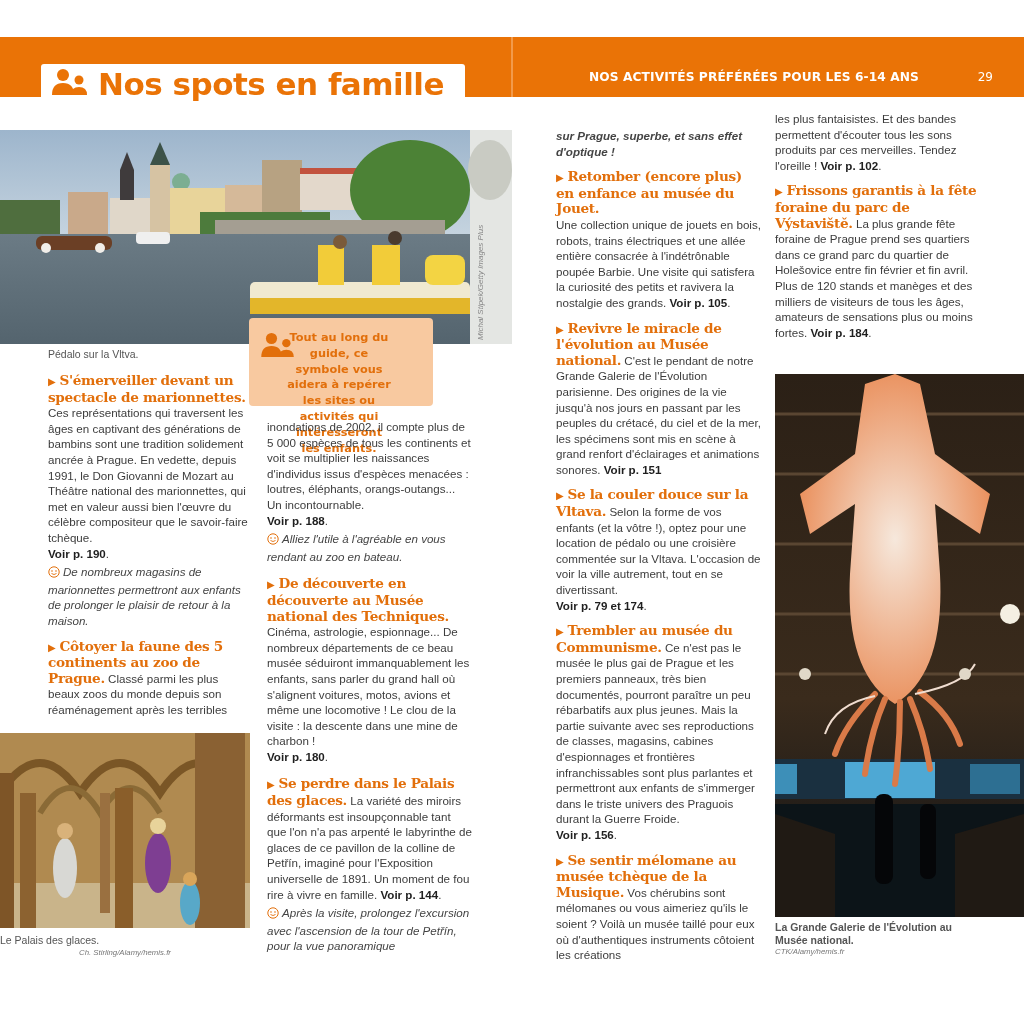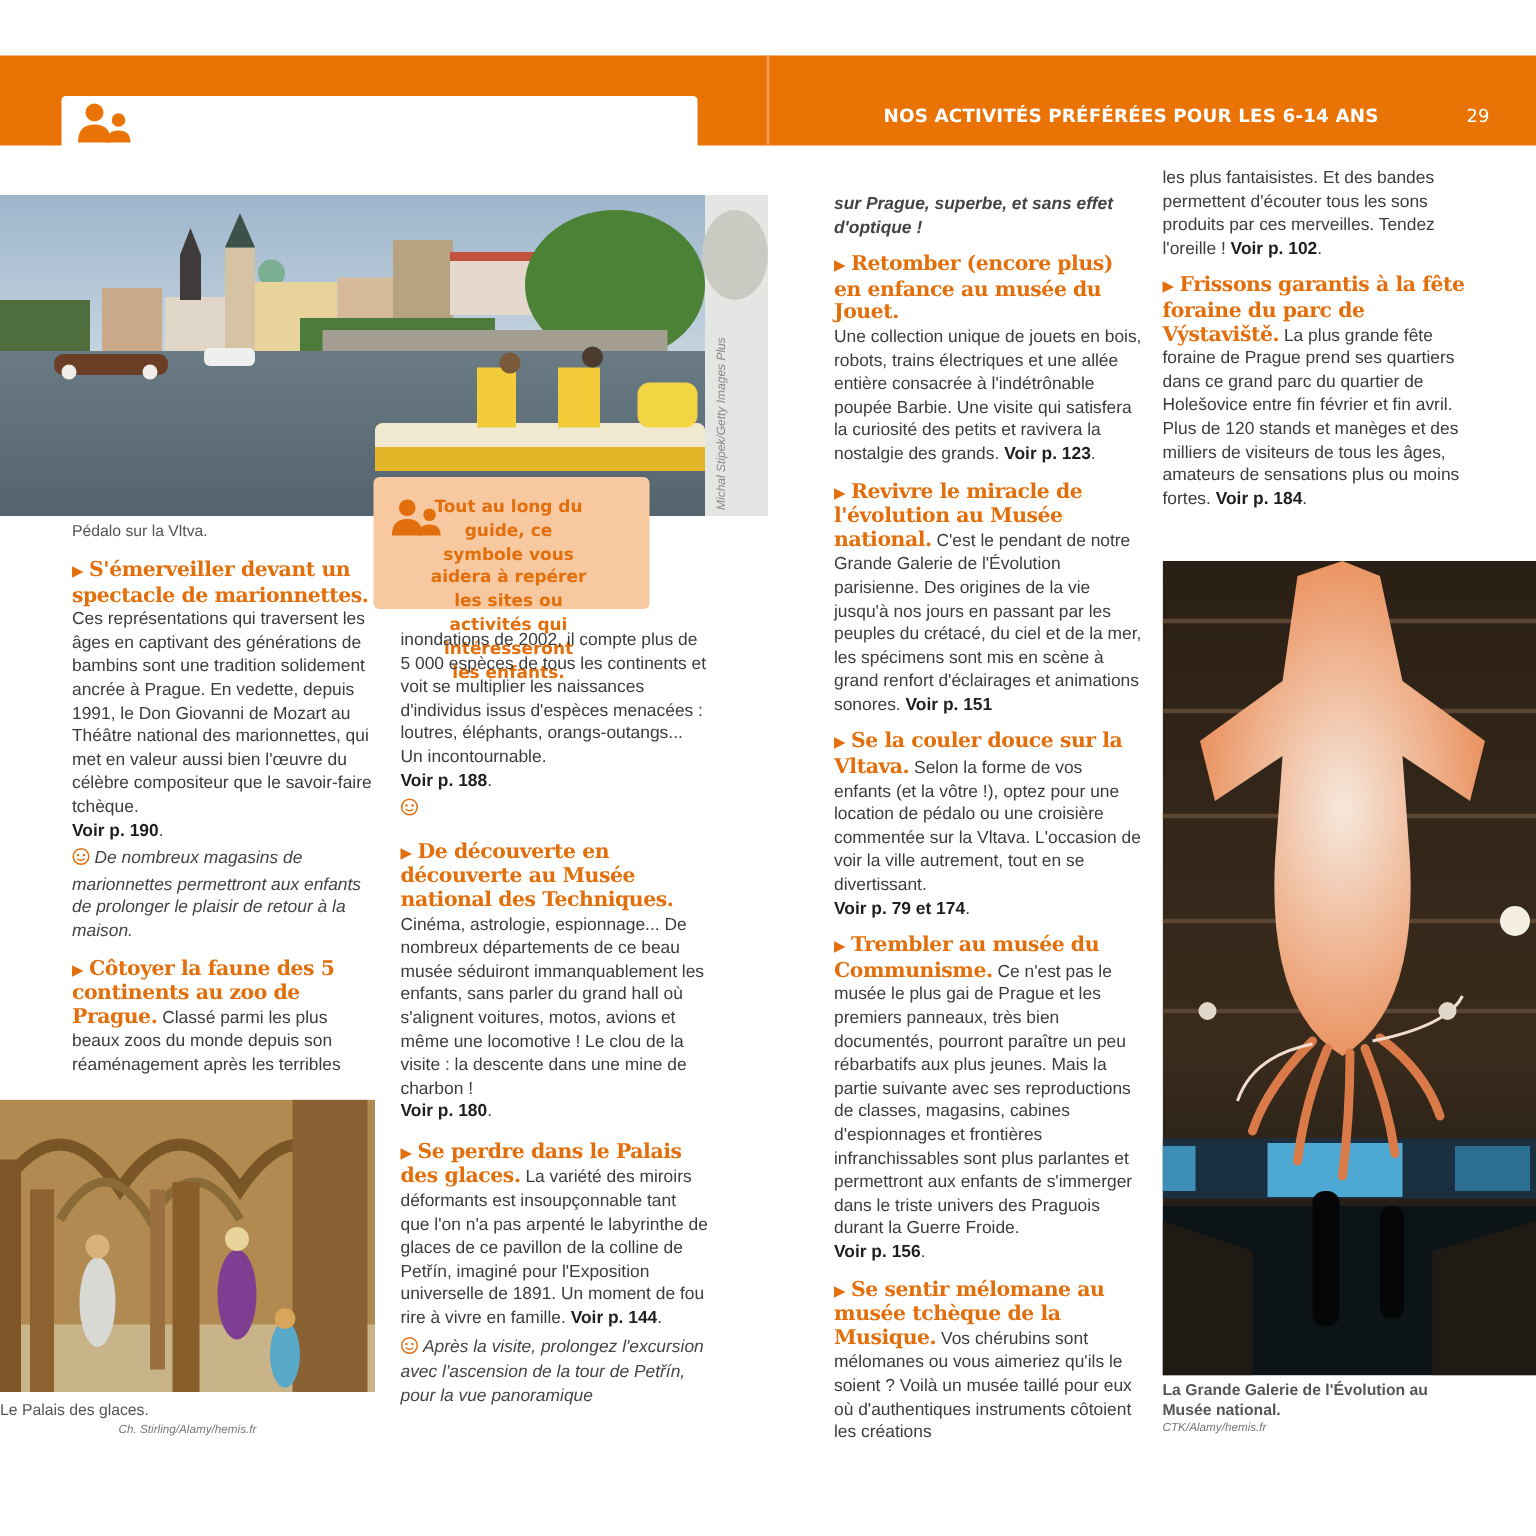--- a/index.html
+++ b/index.html
@@ -41,20 +41,21 @@
 <div class="titletab"></div>
 <div class="title-row">
   <span class="fam-icon">
     <svg width="36" height="28" viewBox="0 0 36 28">
       <circle cx="11" cy="7" r="6" fill="#ea7306"></circle>
       <path d="M0 27 Q0 15 11 15 Q22 15 22 27 Z" fill="#ea7306"></path>
       <circle cx="27" cy="12" r="4.5" fill="#ea7306"></circle>
       <path d="M19 27 Q19 19 27 19 Q35 19 35 27 Z" fill="#ea7306"></path>
     </svg>
   </span>
+  <span class="title-text">Nos spots en famille</span>
 </div>
 <div class="running-head">NOS ACTIVITÉS PRÉFÉRÉES POUR LES 6-14 ANS</div>
 <div class="page-num">29</div>
 
 <div class="photo" style="left:0;top:130px;width:512px;height:214px;">
   <svg width="512" height="214" viewBox="0 0 512 214">
     <defs>
       <linearGradient id="sky" x1="0" y1="0" x2="0" y2="1">
           <stop offset="0" stop-color="#9db5cc"></stop>
           <stop offset="1" stop-color="#c7d5e0"></stop>
@@ -159,21 +160,21 @@
 <div class="col" style="left:267px;top:419px;width:205px;">
   <div class="entry">
     <span>inondations de 2002, il compte plus de 5 000 espèces de tous les continents et voit se multiplier les naissances d'individus issus d'espèces menacées : loutres, éléphants, orangs-outangs... Un incontournable.</span><br>
     <span class="see">Voir p. 188</span>.
     <div class="tip">
       <span class="tip-icon"><svg width="12" height="12" viewBox="0 0 12 12">
             <circle cx="6" cy="6" r="5.2" fill="none" stroke="#e26f0b" stroke-width="1"></circle>
             <circle cx="4" cy="5" r="0.8" fill="#e26f0b"></circle>
             <circle cx="8" cy="5" r="0.8" fill="#e26f0b"></circle>
             <path d="M3.5 7.5 Q6 9.5 8.5 7.5" fill="none" stroke="#e26f0b" stroke-width="0.9"></path>
-          </svg></span>
+          </svg></span><span>Alliez l'utile à l'agréable en vous rendant au zoo en bateau.</span>
     </div>
   </div>
   <div class="entry" style="margin-top:12px;">
     <span class="entry-title"><span class="bullet">▶</span><span>De découverte en découverte au Musée national des Techniques.</span></span><br>
     <span>Cinéma, astrologie, espionnage... De nombreux départements de ce beau musée séduiront immanquablement les enfants, sans parler du grand hall où s'alignent voitures, motos, avions et même une locomotive ! Le clou de la visite : la descente dans une mine de charbon !</span><br>
     <span class="see">Voir p. 180</span>.
   </div>
   <div class="entry" style="margin-top:12px;">
     <span class="entry-title"><span class="bullet">▶</span><span>Se perdre dans le Palais des glaces.</span></span>
     <span>La variété des miroirs déformants est insoupçonnable tant que l'on n'a pas arpenté le labyrinthe de glaces de ce pavillon de la colline de Petřín, imaginé pour l'Exposition universelle de 1891. Un moment de fou rire à vivre en famille.</span>
@@ -187,21 +188,21 @@
           </svg></span><span>Après la visite, prolongez l'excursion avec l'ascension de la tour de Petřín, pour la vue panoramique</span>
     </div>
   </div>
 </div>
 
 <div class="col" style="left:556px;top:128px;width:205px;">
   <div class="entry cont">sur Prague, superbe, et sans effet d'optique !</div>
   <div class="entry" style="margin-top:10px;">
     <span class="entry-title"><span class="bullet">▶</span><span>Retomber (encore plus) en enfance au musée du Jouet.</span></span><br>
     <span>Une collection unique de jouets en bois, robots, trains électriques et une allée entière consacrée à l'indétrônable poupée Barbie. Une visite qui satisfera la curiosité des petits et ravivera la nostalgie des grands.</span>
-    <span class="see">Voir p. 123</span>.
+    <span class="see">Voir p. 105</span>.
   </div>
   <div class="entry" style="margin-top:10px;">
     <span class="entry-title"><span class="bullet">▶</span><span>Revivre le miracle de l'évolution au Musée national.</span></span>
     <span>C'est le pendant de notre Grande Galerie de l'Évolution parisienne. Des origines de la vie jusqu'à nos jours en passant par les peuples du crétacé, du ciel et de la mer, les spécimens sont mis en scène à grand renfort d'éclairages et animations sonores.</span>
     <span class="see">Voir p. 151</span>
   </div>
   <div class="entry" style="margin-top:10px;">
     <span class="entry-title"><span class="bullet">▶</span><span>Se la couler douce sur la Vltava.</span></span>
     <span>Selon la forme de vos enfants (et la vôtre !), optez pour une location de pédalo ou une croisière commentée sur la Vltava. L'occasion de voir la ville autrement, tout en se divertissant.</span><br>
     <span class="see">Voir p. 79 et 174</span>.

